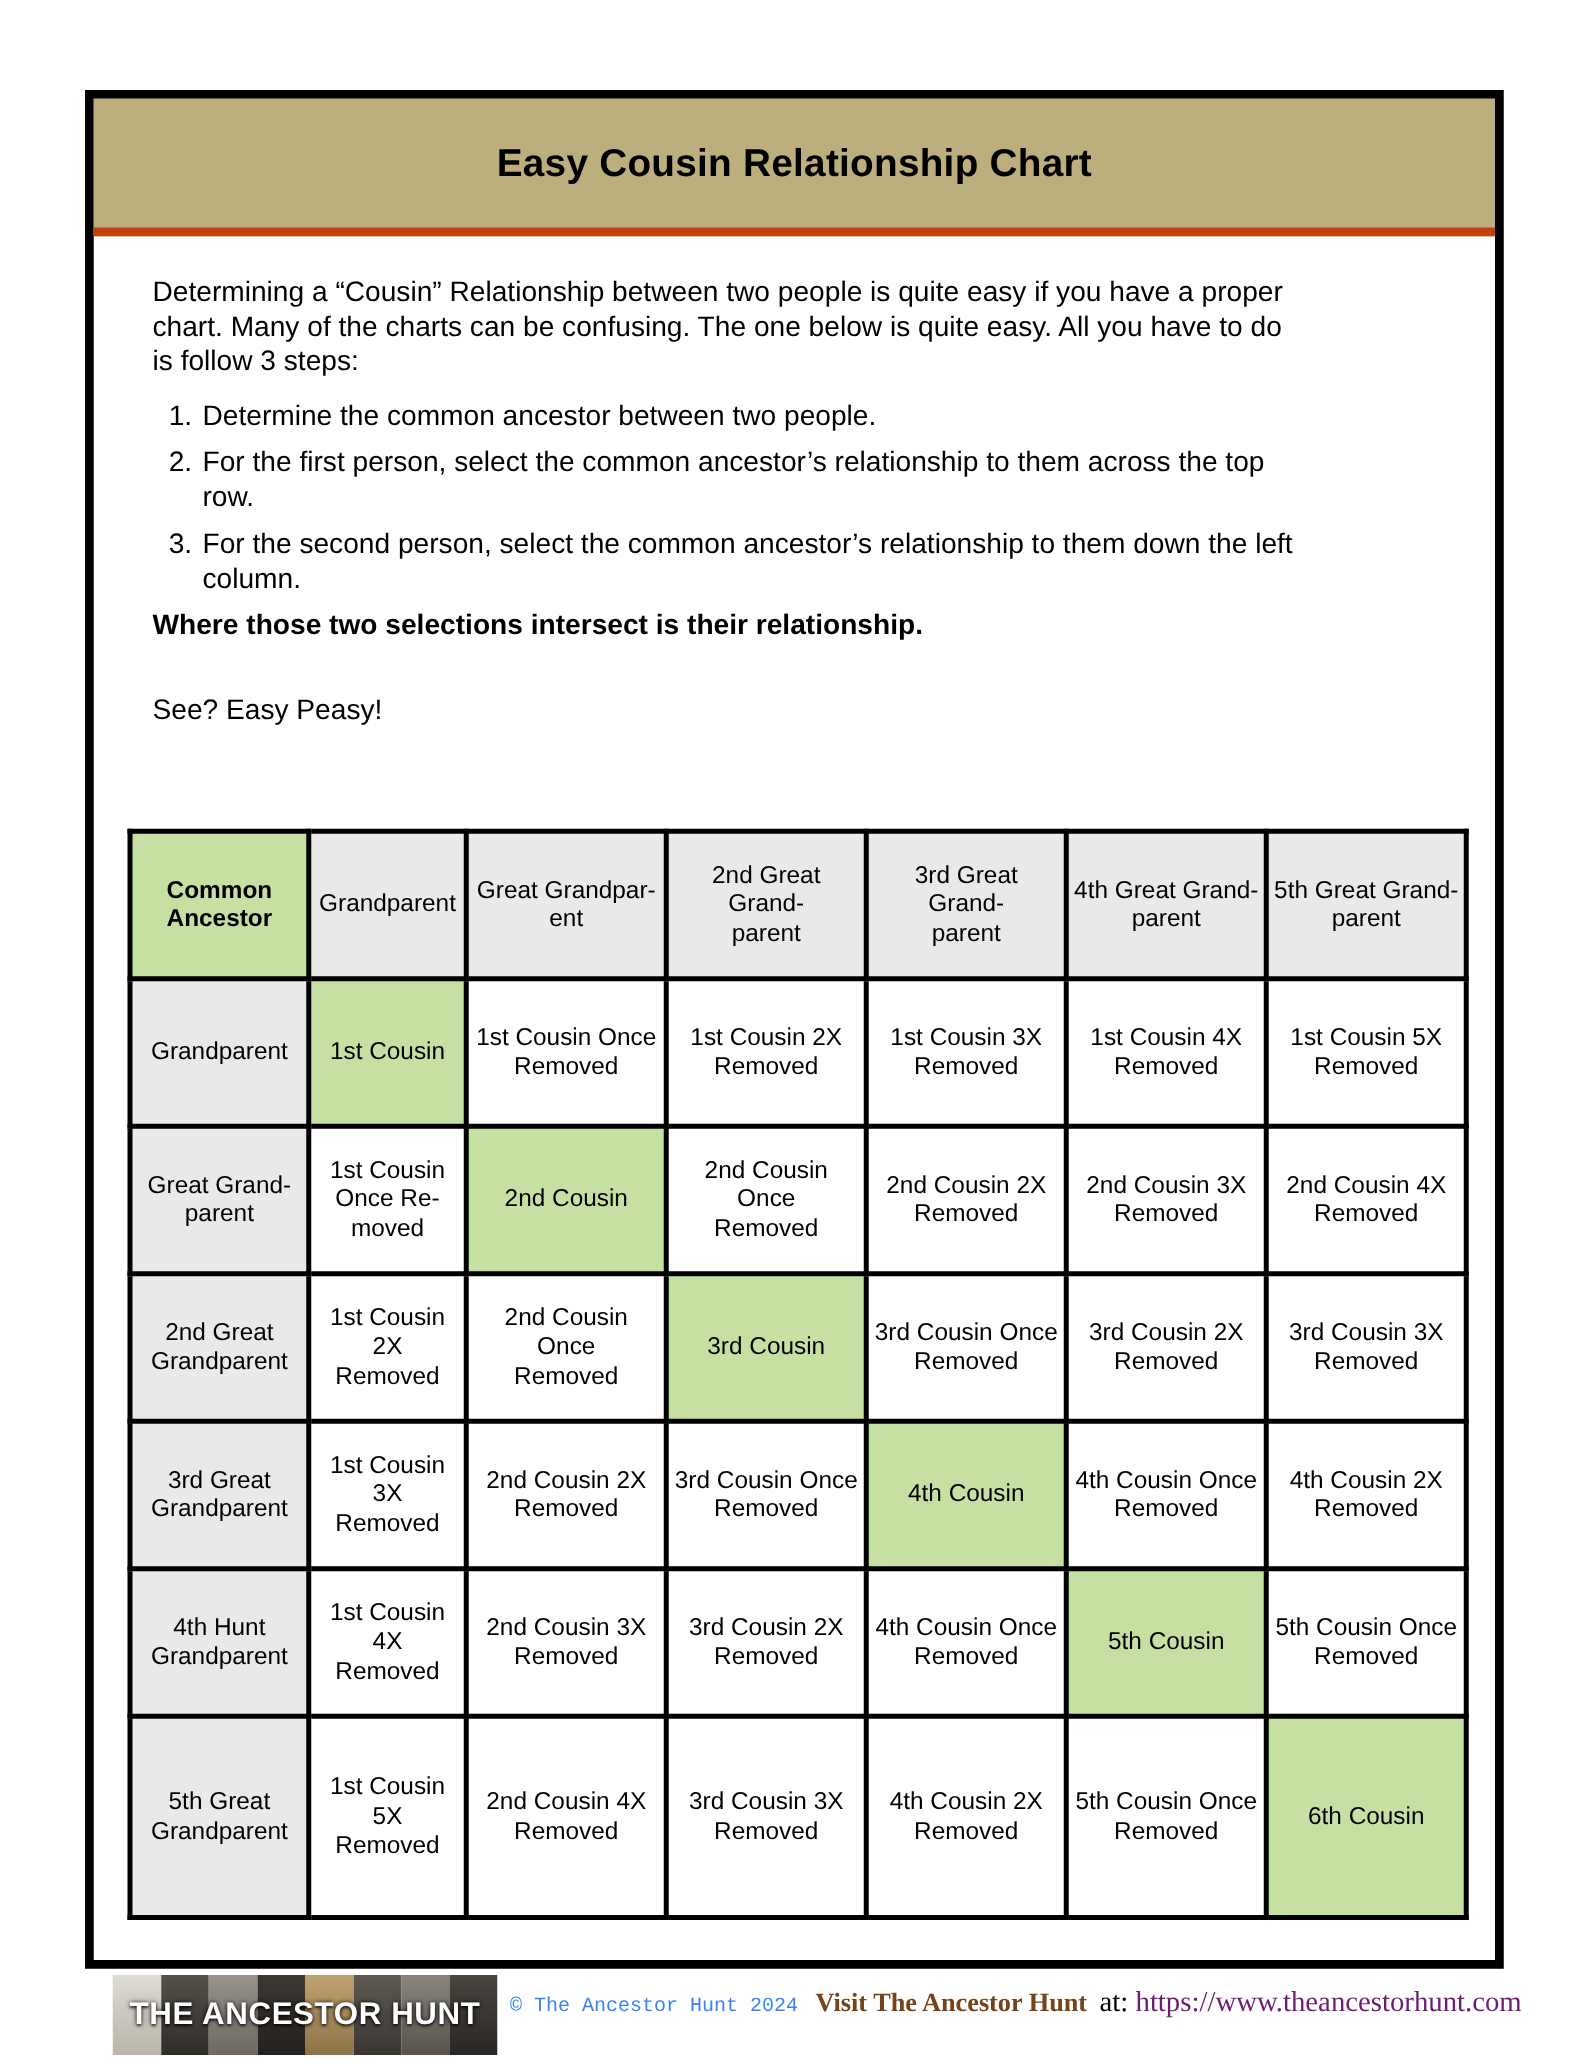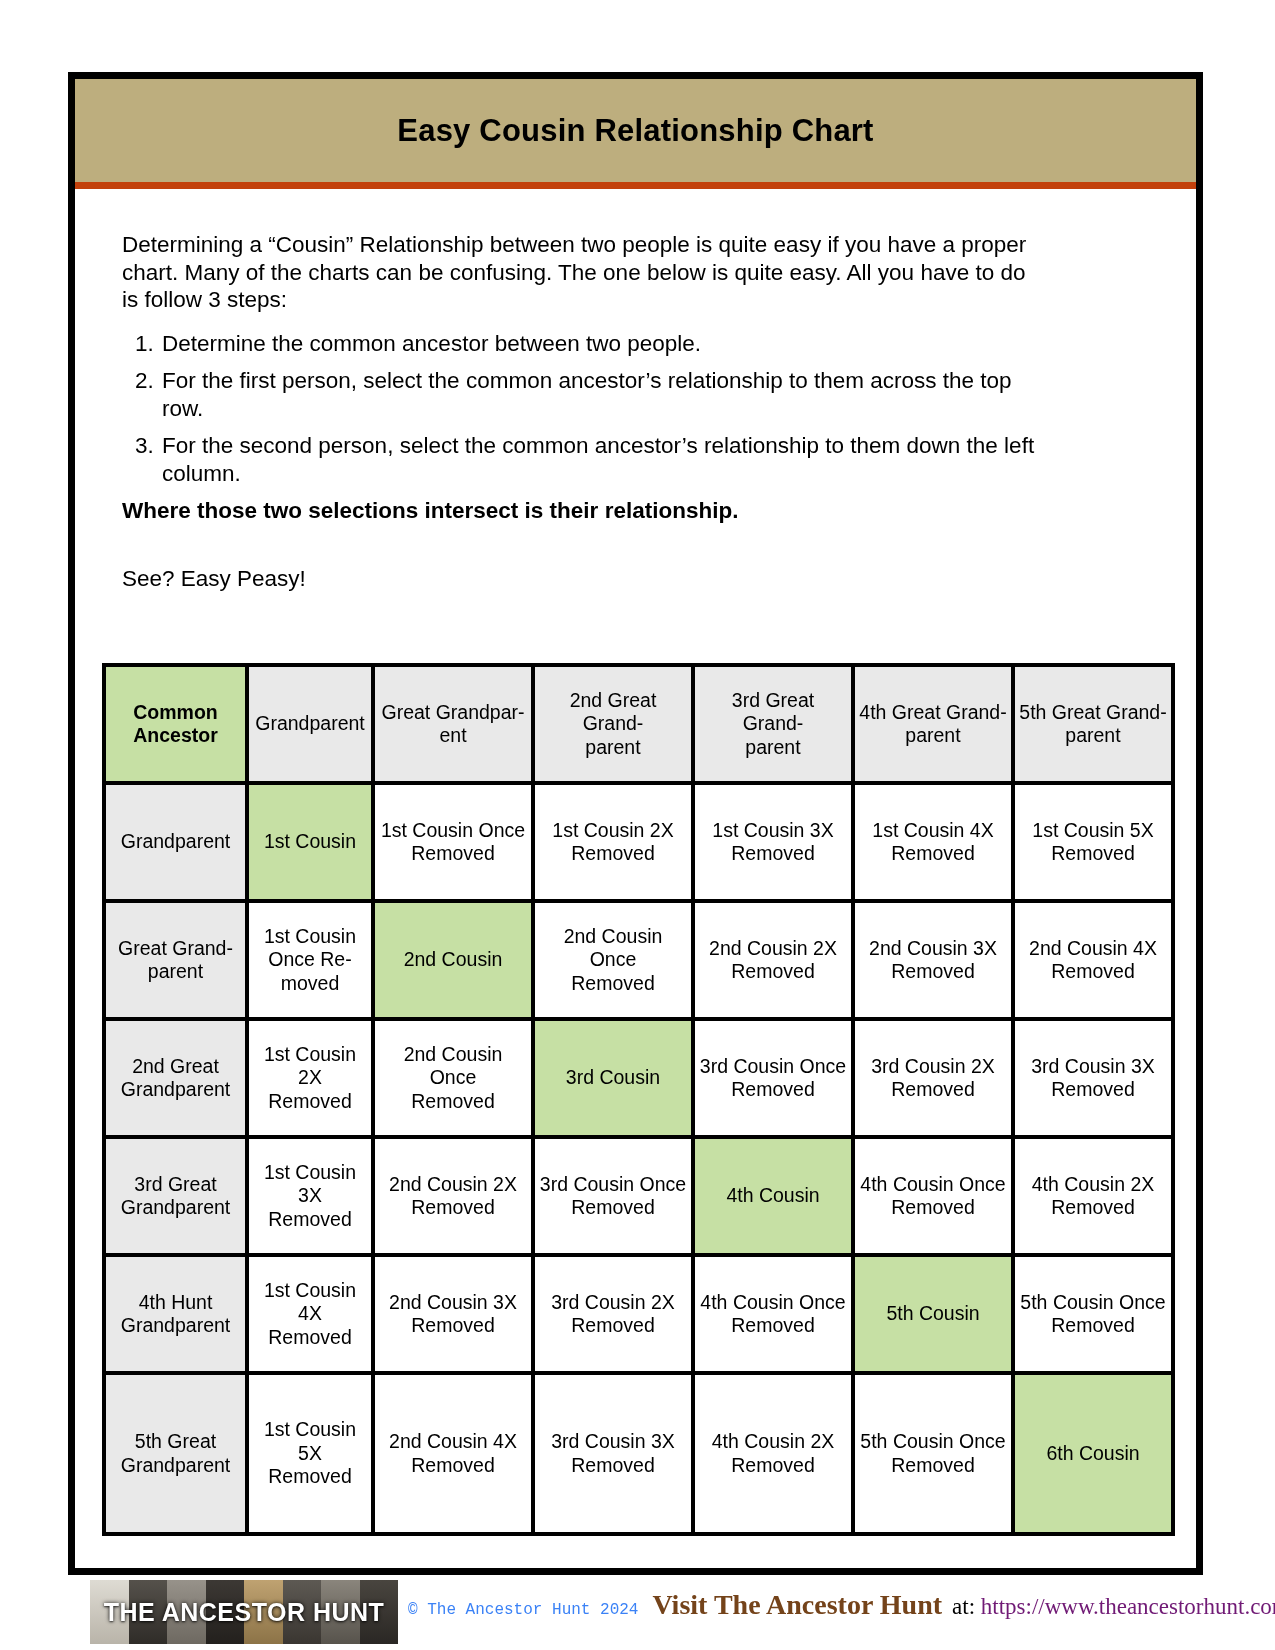--- a/index.html
+++ b/index.html
@@ -28,21 +28,21 @@
   }
   .title-bar h1 {
     margin: 0;
     font-size: 31px;
     font-weight: bold;
     letter-spacing: 0.2px;
   }
   
   .intro {
     position: absolute;
-    left: 47px; top: 152px;
+    left: 47px; top: 141px;
     width: 968px;
     font-size: 22.5px;
     line-height: 27.5px;
   }
   .intro .para, .intro .note, .intro .tagline {
     margin: 0;
     white-space: pre-line;
   }
   ol.steps {
     margin: 16px 0 0 0;
@@ -114,21 +114,21 @@
   }
   .footer-line {
     position: absolute;
     left: 408px; top: 1589px;
     margin: 0;
     font-family: "Liberation Serif", serif;
     white-space: nowrap;
   }
   .footer-line .copyright { font-size: 16px; color: #3b82f6; font-family: Liberation Mono, monospace; }
   .footer-line .visit {
-    font-size: 28px; font-weight: bold;
+    font-size: 21px; font-weight: bold;
     color: var(--brown, #74431a);
     margin-left: 10px;
   }
   .footer-line .rest { font-size: 23px; color: #000; margin-left: 6px; }
   .footer-line .url { color: #701a75; text-decoration: none; }
 </style>
 </head>
 <body>
 
 <div class="page-box">

